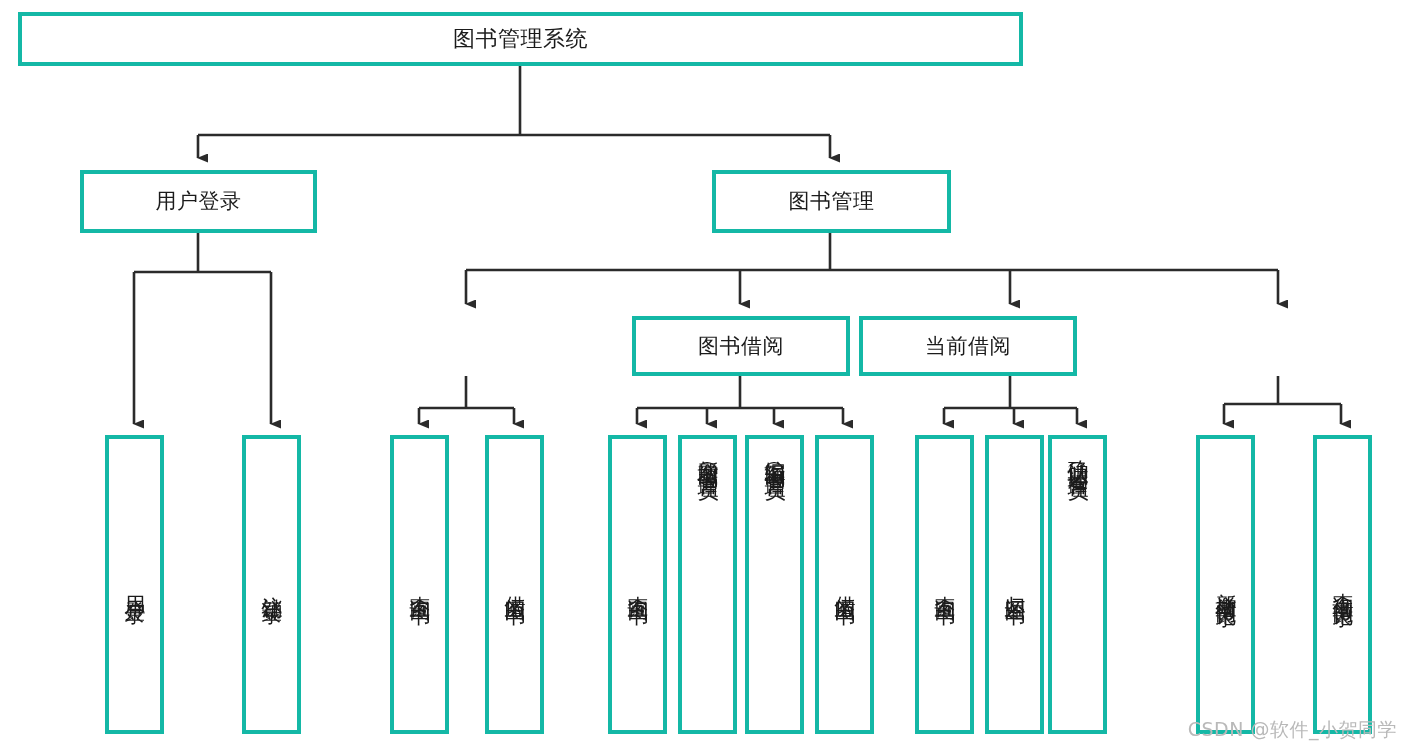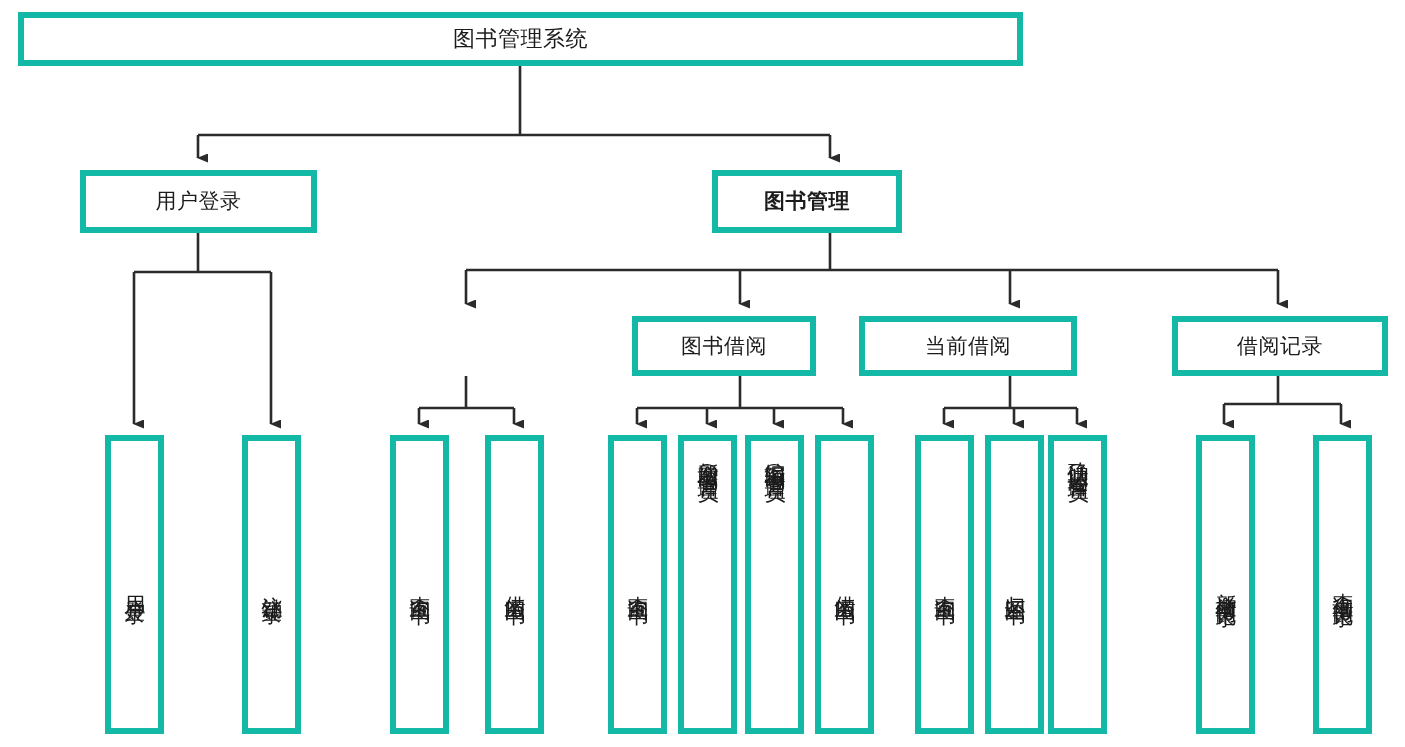--- a/index.html
+++ b/index.html
@@ -20,21 +20,21 @@
   #edge-layer {
     position: absolute;
     left: 0;
     top: 0;
     width: 1405px;
     height: 747px;
   }
   .node {
     position: absolute;
     box-sizing: border-box;
-    border: 6px solid #14b8a6;
+    border: 4px solid #14b8a6;
     background: #ffffff;
     display: flex;
     align-items: center;
     justify-content: center;
     z-index: 5;
   }
   .node-label {
     color: #1b1b1b;
     font-size: 21px;
     line-height: 1.18;
@@ -126,32 +126,29 @@
     </g>
   </svg>
 
   <div class="node root" style="left:18px; top:12px; width:1005px; height:54px;">
     <span class="node-label">图书管理系统</span>
   </div>
 
   <div class="node" style="left:80px; top:170px; width:237px; height:63px;">
     <span class="node-label">用户登录</span>
   </div>
-  <div class="node" style="left:712px; top:170px; width:190px; height:63px;font-weight:bold;">
+  <div class="node" style="left:712px; top:170px; width:239px; height:63px;">
     <span class="node-label">图书管理</span>
   </div>
 
-  <div class="node" style="left:632px; top:316px; width:184px; height:60px;">
+  <div class="node" style="left:632px; top:316px; width:218px; height:60px;">
     <span class="node-label">图书借阅</span>
   </div>
   <div class="node" style="left:859px; top:316px; width:218px; height:60px;">
     <span class="node-label">当前借阅</span>
-  </div>
-  <div class="node" style="left:1172px; top:316px; width:216px; height:60px;">
-    <span class="node-label">借阅记录</span>
   </div>
 
   <div class="node vertical" style="left:105px; top:435px; width:59px; height:299px;">
     <span class="node-label">用户登录</span>
   </div>
   <div class="node vertical" style="left:242px; top:435px; width:59px; height:299px;">
     <span class="node-label">注销登录</span>
   </div>
 
   <div class="node vertical" style="left:390px; top:435px; width:59px; height:299px;">
@@ -184,13 +181,14 @@
     <span class="node-label">确认归还（管理员）</span>
   </div>
 
   <div class="node vertical" style="left:1196px; top:435px; width:59px; height:299px;">
     <span class="node-label">新增借阅记录</span>
   </div>
   <div class="node vertical" style="left:1313px; top:435px; width:59px; height:299px;">
     <span class="node-label">查询借阅记录</span>
   </div>
 
+  <div id="watermark">CSDN @软件_小贺同学</div>
 </div>
 
 </body></html>

